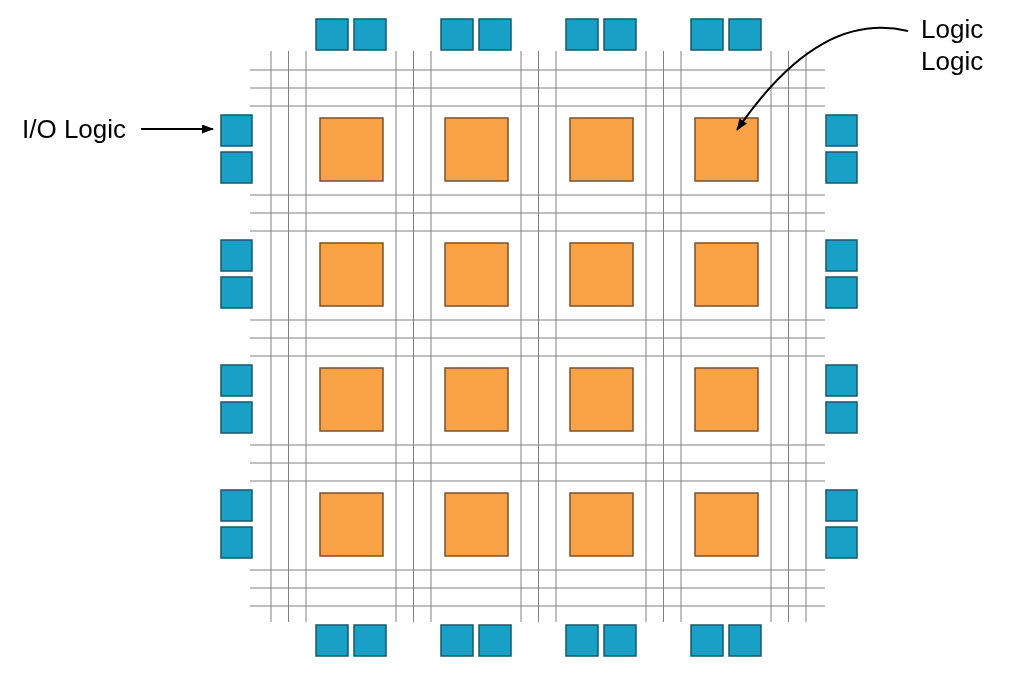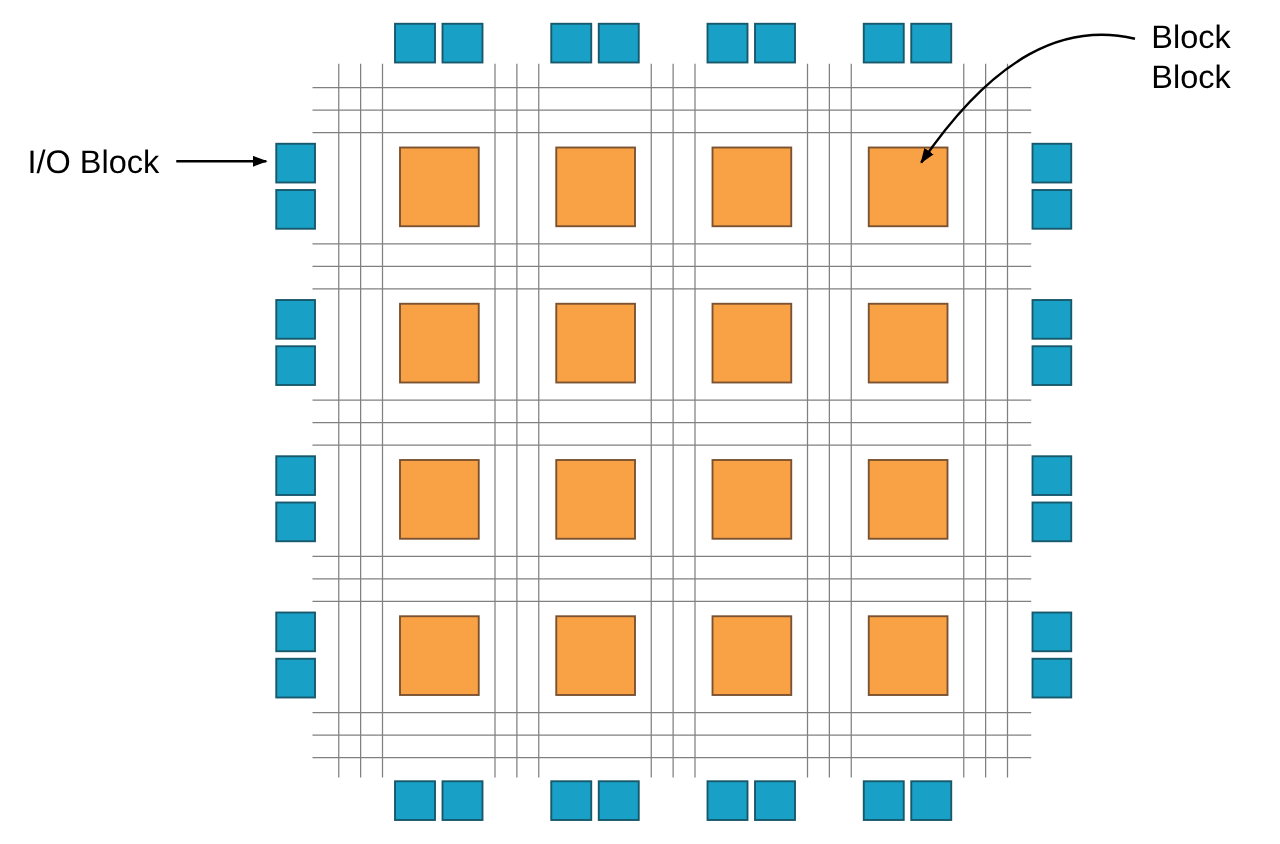--- a/index.html
+++ b/index.html
@@ -111,15 +111,15 @@
       <rect x="826" y="365" width="31" height="31" fill="#18A0C6" stroke="#17586B" stroke-width="1.5"></rect>
       <rect x="221" y="402" width="31" height="31" fill="#18A0C6" stroke="#17586B" stroke-width="1.5"></rect>
       <rect x="826" y="402" width="31" height="31" fill="#18A0C6" stroke="#17586B" stroke-width="1.5"></rect>
       <rect x="221" y="490" width="31" height="31" fill="#18A0C6" stroke="#17586B" stroke-width="1.5"></rect>
       <rect x="826" y="490" width="31" height="31" fill="#18A0C6" stroke="#17586B" stroke-width="1.5"></rect>
       <rect x="221" y="527" width="31" height="31" fill="#18A0C6" stroke="#17586B" stroke-width="1.5"></rect>
       <rect x="826" y="527" width="31" height="31" fill="#18A0C6" stroke="#17586B" stroke-width="1.5"></rect>
       <line x1="141" y1="129" x2="213" y2="129" stroke="#000000" stroke-width="2" marker-end="url(#ah)"></line>
       <path d="M 908 31 C 852 18, 796 44, 737 130" fill="none" stroke="#000000" stroke-width="2" marker-end="url(#ah)"></path>
     </svg>
-  <div class="label io-label">I/O Block</div>
-  <div class="label logic-label">Block Block</div>
+  <div class="label io-label">I/O Logic</div>
+  <div class="label logic-label">Logic Logic</div>
 </div>
 
 </body></html>

